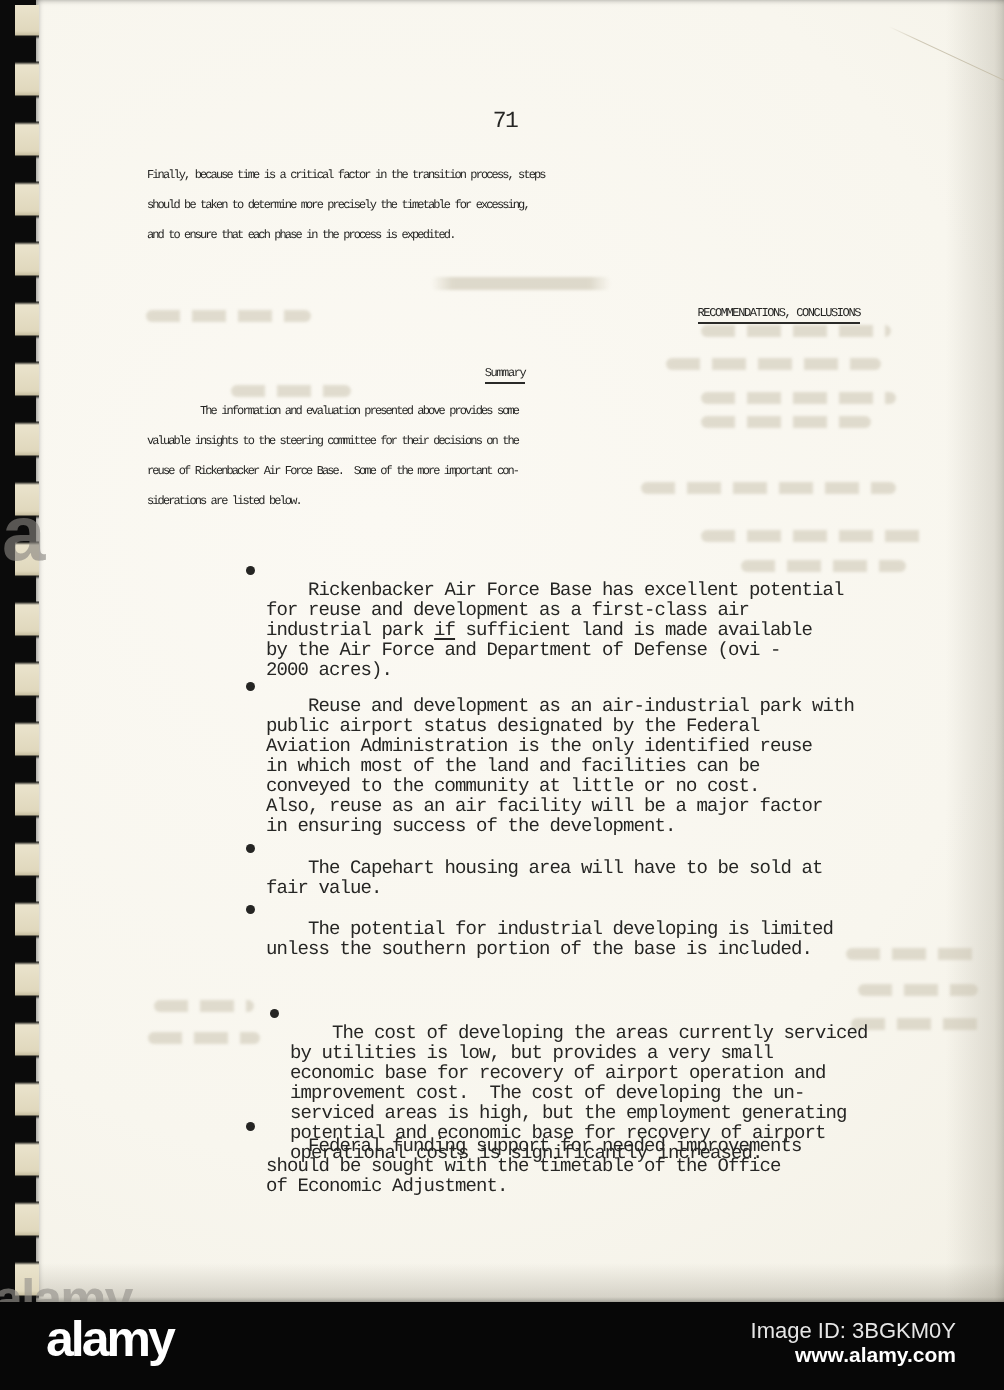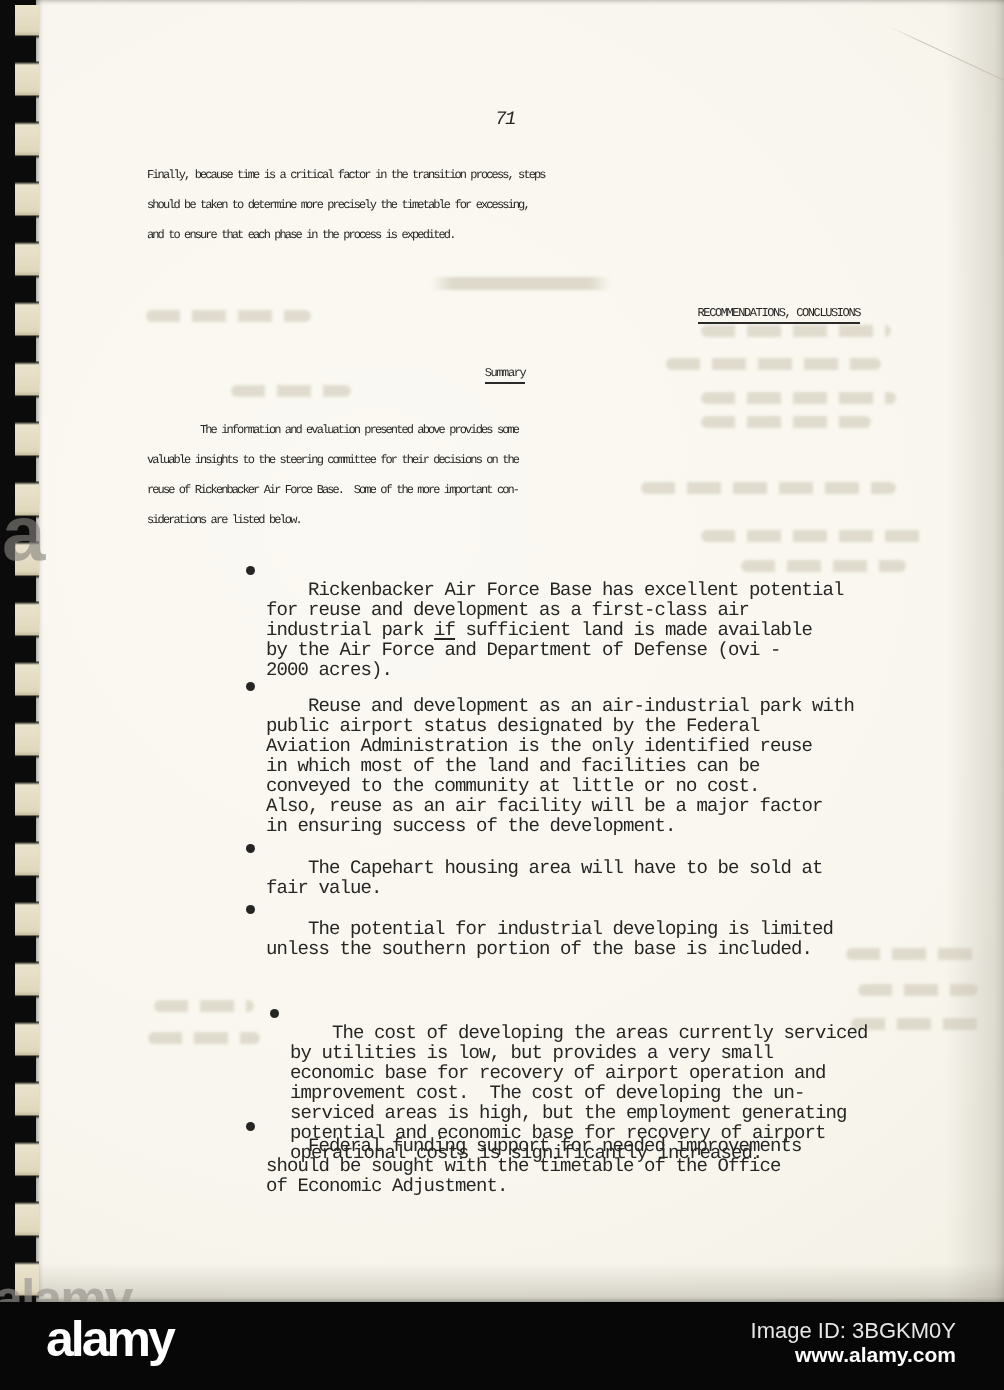--- a/index.html
+++ b/index.html
@@ -28,21 +28,21 @@
     background-position:0 5px;
   }
 
   
   .tw{
     font-family:"Liberation Mono","DejaVu Sans Mono",monospace;
     color:#262624; white-space:pre; position:absolute;
     text-rendering:geometricPrecision;
   }
   .body-text{font-size:12px;letter-spacing:-1.9px;line-height:30px;}
-  .page-num{font-size:19px;letter-spacing:-1.5px;font-style:italic;}
+  .page-num{font-size:23px;letter-spacing:-1.5px;}
   .center-line{left:150px;width:710px;text-align:center;}
   .headline span{border-bottom:2px solid #2a2a28;padding-bottom:2px;}
   .bullet{font-size:19px;letter-spacing:-0.9px;line-height:20px;}
   .bullet .dot{
     position:absolute;left:-20px;top:6px;width:9px;height:9px;
     border-radius:50%;background:#252523;
   }
   .und{text-decoration:underline;text-underline-offset:3px;text-decoration-thickness:1.5px;}
 
   
@@ -107,21 +107,21 @@
   <div class="tw page-num center-line" style="top:108px;">71</div>
 
   <div class="tw body-text" style="left:147px;top:160px;">Finally, because time is a critical factor in the transition process, steps
 should be taken to determine more precisely the timetable for excessing,
 and to ensure that each phase in the process is expedited.</div>
 
   <div class="tw body-text center-line headline" style="top:298px;letter-spacing:-1.4px;text-align:right;"><span>RECOMMENDATIONS, CONCLUSIONS</span></div>
 
   <div class="tw body-text center-line headline" style="top:358px;letter-spacing:-1.4px;"><span>Summary</span></div>
 
-  <div class="tw body-text" style="left:147px;top:415px;">          The information and evaluation presented above provides some
+  <div class="tw body-text" style="left:147px;top:396px;">          The information and evaluation presented above provides some
 valuable insights to the steering committee for their decisions on the
 reuse of Rickenbacker Air Force Base.  Some of the more important con-
 siderations are listed below.</div>
 
   <div class="tw bullet" style="left:266px;top:560px;">
     <span class="dot"></span><span>Rickenbacker Air Force Base has excellent potential
 for reuse and development as a first-class air
 industrial park </span><span class="und">if</span><span> sufficient land is made available
 by the Air Force and Department of Defense (ovi -
 2000 acres).</span>

